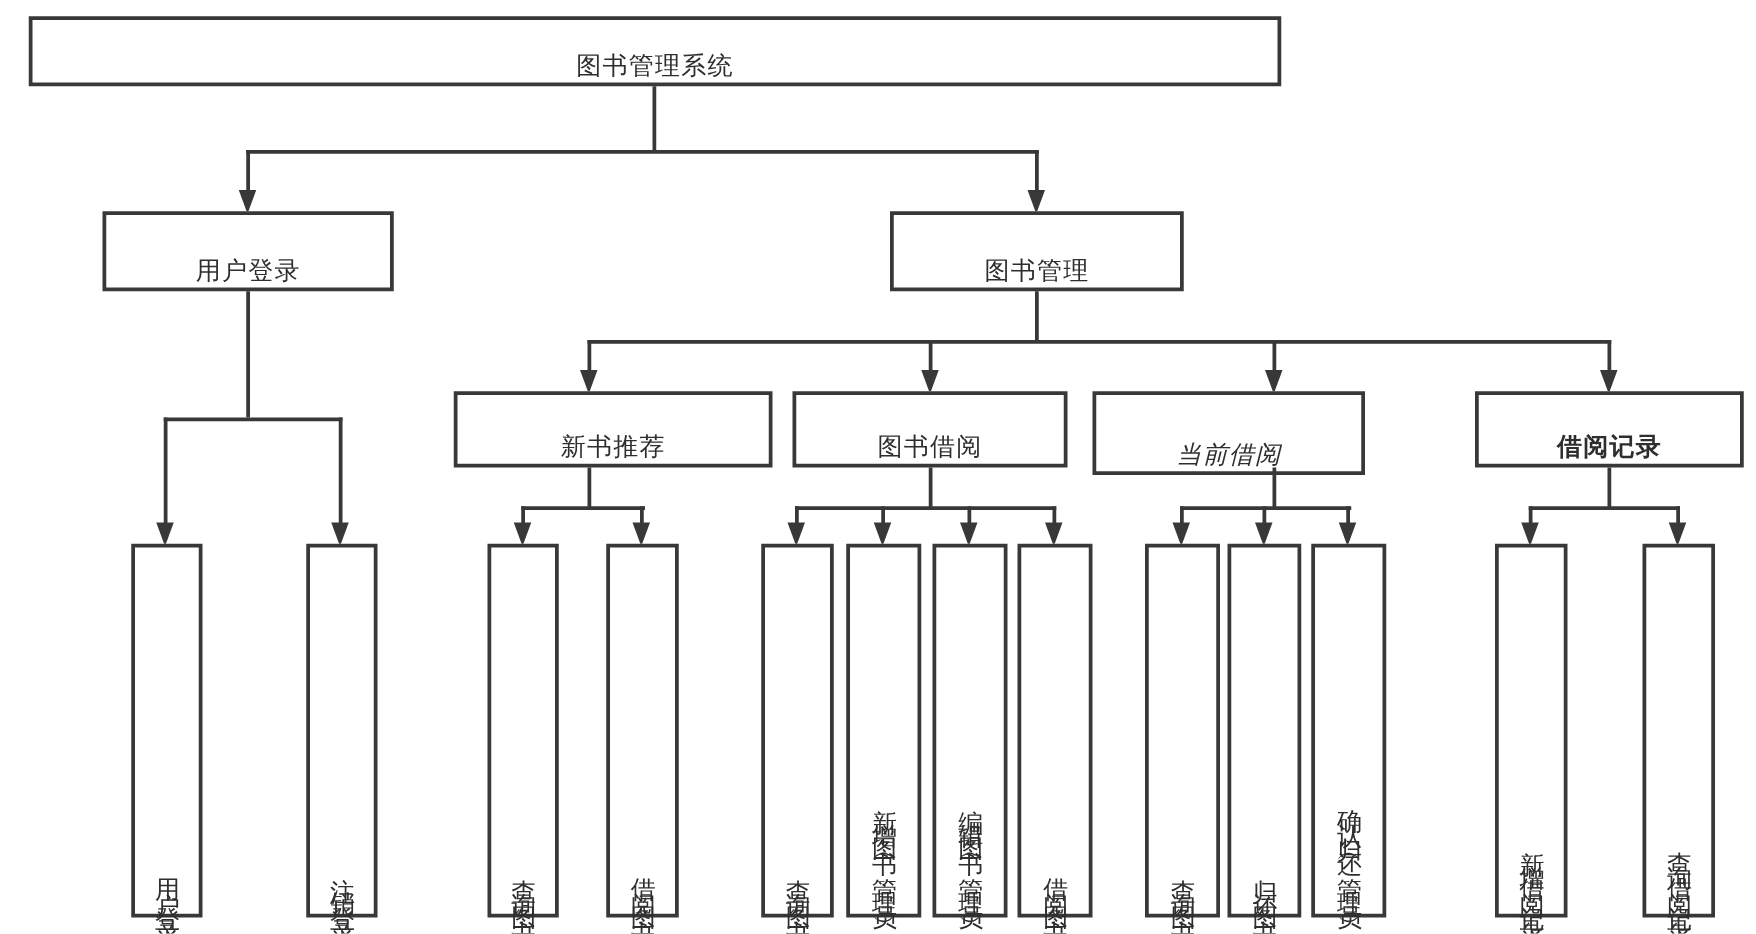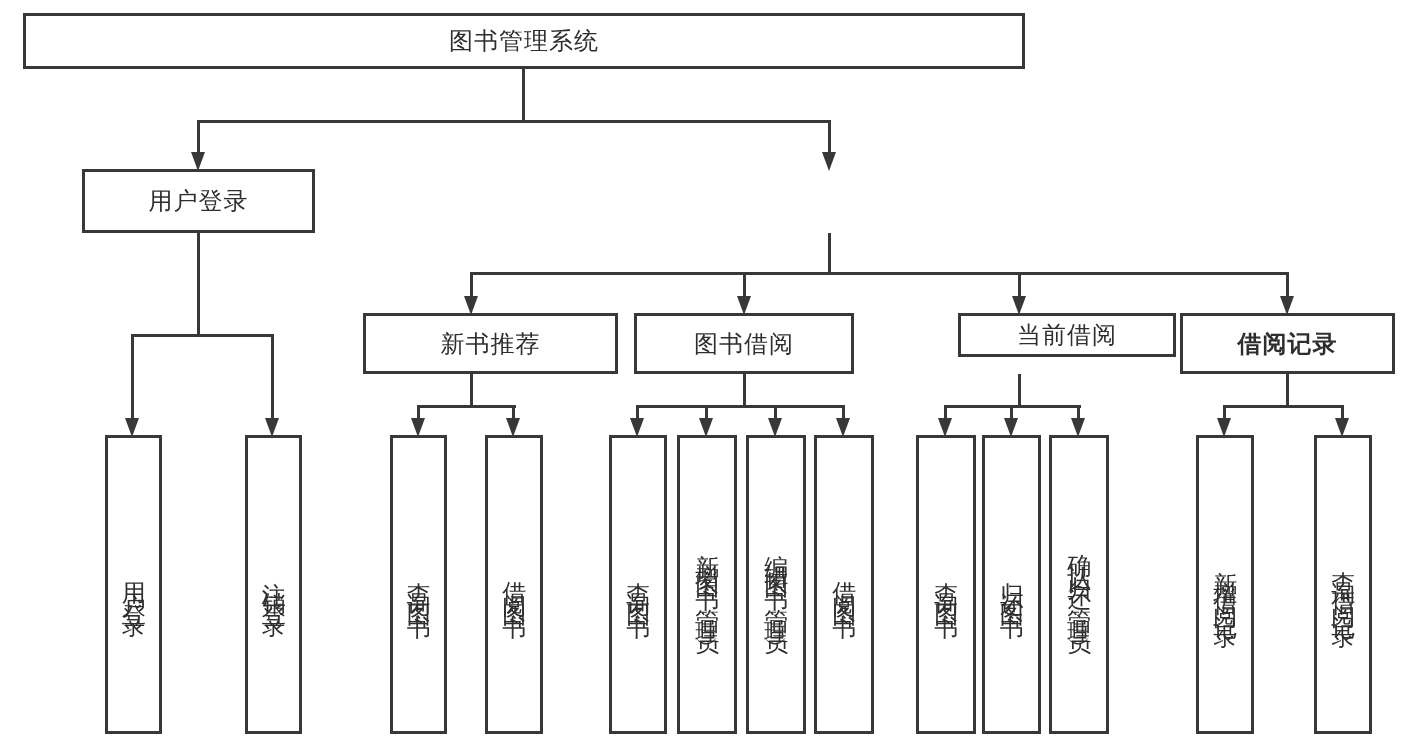--- a/index.html
+++ b/index.html
@@ -3,22 +3,22 @@
 <meta charset="utf-8">
 <style>
   html,body{margin:0;padding:0;background:#ffffff;}
   .stage{
     position:relative;width:1405px;height:747px;background:#ffffff;
     font-family:"Liberation Sans","DejaVu Sans",sans-serif;overflow:hidden;
   }
   .box{
     position:absolute;box-sizing:border-box;background:#ffffff;
     border:3px solid #383838;color:#2e2e2e;
-    display:flex;align-items:center;justify-content:center;
-    font-size:24px;letter-spacing:1px;text-align:center;
+    display:flex;align-items:flex-end;justify-content:center;
+    font-size:20px;letter-spacing:1px;text-align:center;
   }
   .vbox span{
     writing-mode:vertical-rl;text-orientation:mixed;
     letter-spacing:11px;line-height:1.1;white-space:nowrap;
   }
   .line{position:absolute;background:#383838;}
   .arrow{
     position:absolute;width:0;height:0;
     border-left:7px solid transparent;border-right:7px solid transparent;
     border-top:19px solid #383838;
@@ -40,20 +40,23 @@
   <div class="line" style="left:522px;top:69px;width:3px;height:51px;"></div>
   <div class="line" style="left:197px;top:120px;width:634px;height:3px;"></div>
   <div class="line" style="left:197px;top:120px;width:3px;height:36px;"></div>
   <div class="line" style="left:828px;top:120px;width:3px;height:36px;"></div>
   <div class="arrow" style="left:191px;top:152px;"></div>
   <div class="arrow" style="left:822px;top:152px;"></div>
 
   <div class="box" style="left:82px;top:169px;width:233px;height:64px;">
     <span>用户登录</span>
   </div>
+  <div class="box" style="left:712px;top:169px;width:235px;height:64px;">
+    <span>图书管理</span>
+  </div>
 
   <div class="line" style="left:197px;top:233px;width:3px;height:101px;"></div>
   <div class="line" style="left:131px;top:334px;width:143px;height:3px;"></div>
   <div class="line" style="left:131px;top:334px;width:3px;height:88px;"></div>
   <div class="line" style="left:271px;top:334px;width:3px;height:88px;"></div>
   <div class="arrow" style="left:125px;top:418px;"></div>
   <div class="arrow" style="left:265px;top:418px;"></div>
 
   <div class="line" style="left:828px;top:233px;width:3px;height:41px;"></div>
   <div class="line" style="left:470px;top:272px;width:819px;height:3px;"></div>
@@ -65,21 +68,21 @@
   <div class="arrow" style="left:737px;top:296px;"></div>
   <div class="arrow" style="left:1012px;top:296px;"></div>
   <div class="arrow" style="left:1280px;top:296px;"></div>
 
   <div class="box" style="left:363px;top:313px;width:255px;height:61px;">
     <span>新书推荐</span>
   </div>
   <div class="box" style="left:634px;top:313px;width:220px;height:61px;">
     <span>图书借阅</span>
   </div>
-  <div class="box" style="left:958px;top:313px;width:218px;height:44px;">
+  <div class="box" style="left:874px;top:313px;width:218px;height:67px;font-style:italic;">
     <span>当前借阅</span>
   </div>
   <div class="box" style="left:1180px;top:313px;width:215px;height:61px;font-weight:bold;">
     <span>借阅记录</span>
   </div>
 
   <div class="line" style="left:470px;top:374px;width:3px;height:33px;"></div>
   <div class="line" style="left:417px;top:405px;width:99px;height:3px;"></div>
   <div class="line" style="left:417px;top:405px;width:3px;height:17px;"></div>
   <div class="line" style="left:512px;top:405px;width:3px;height:17px;"></div>

